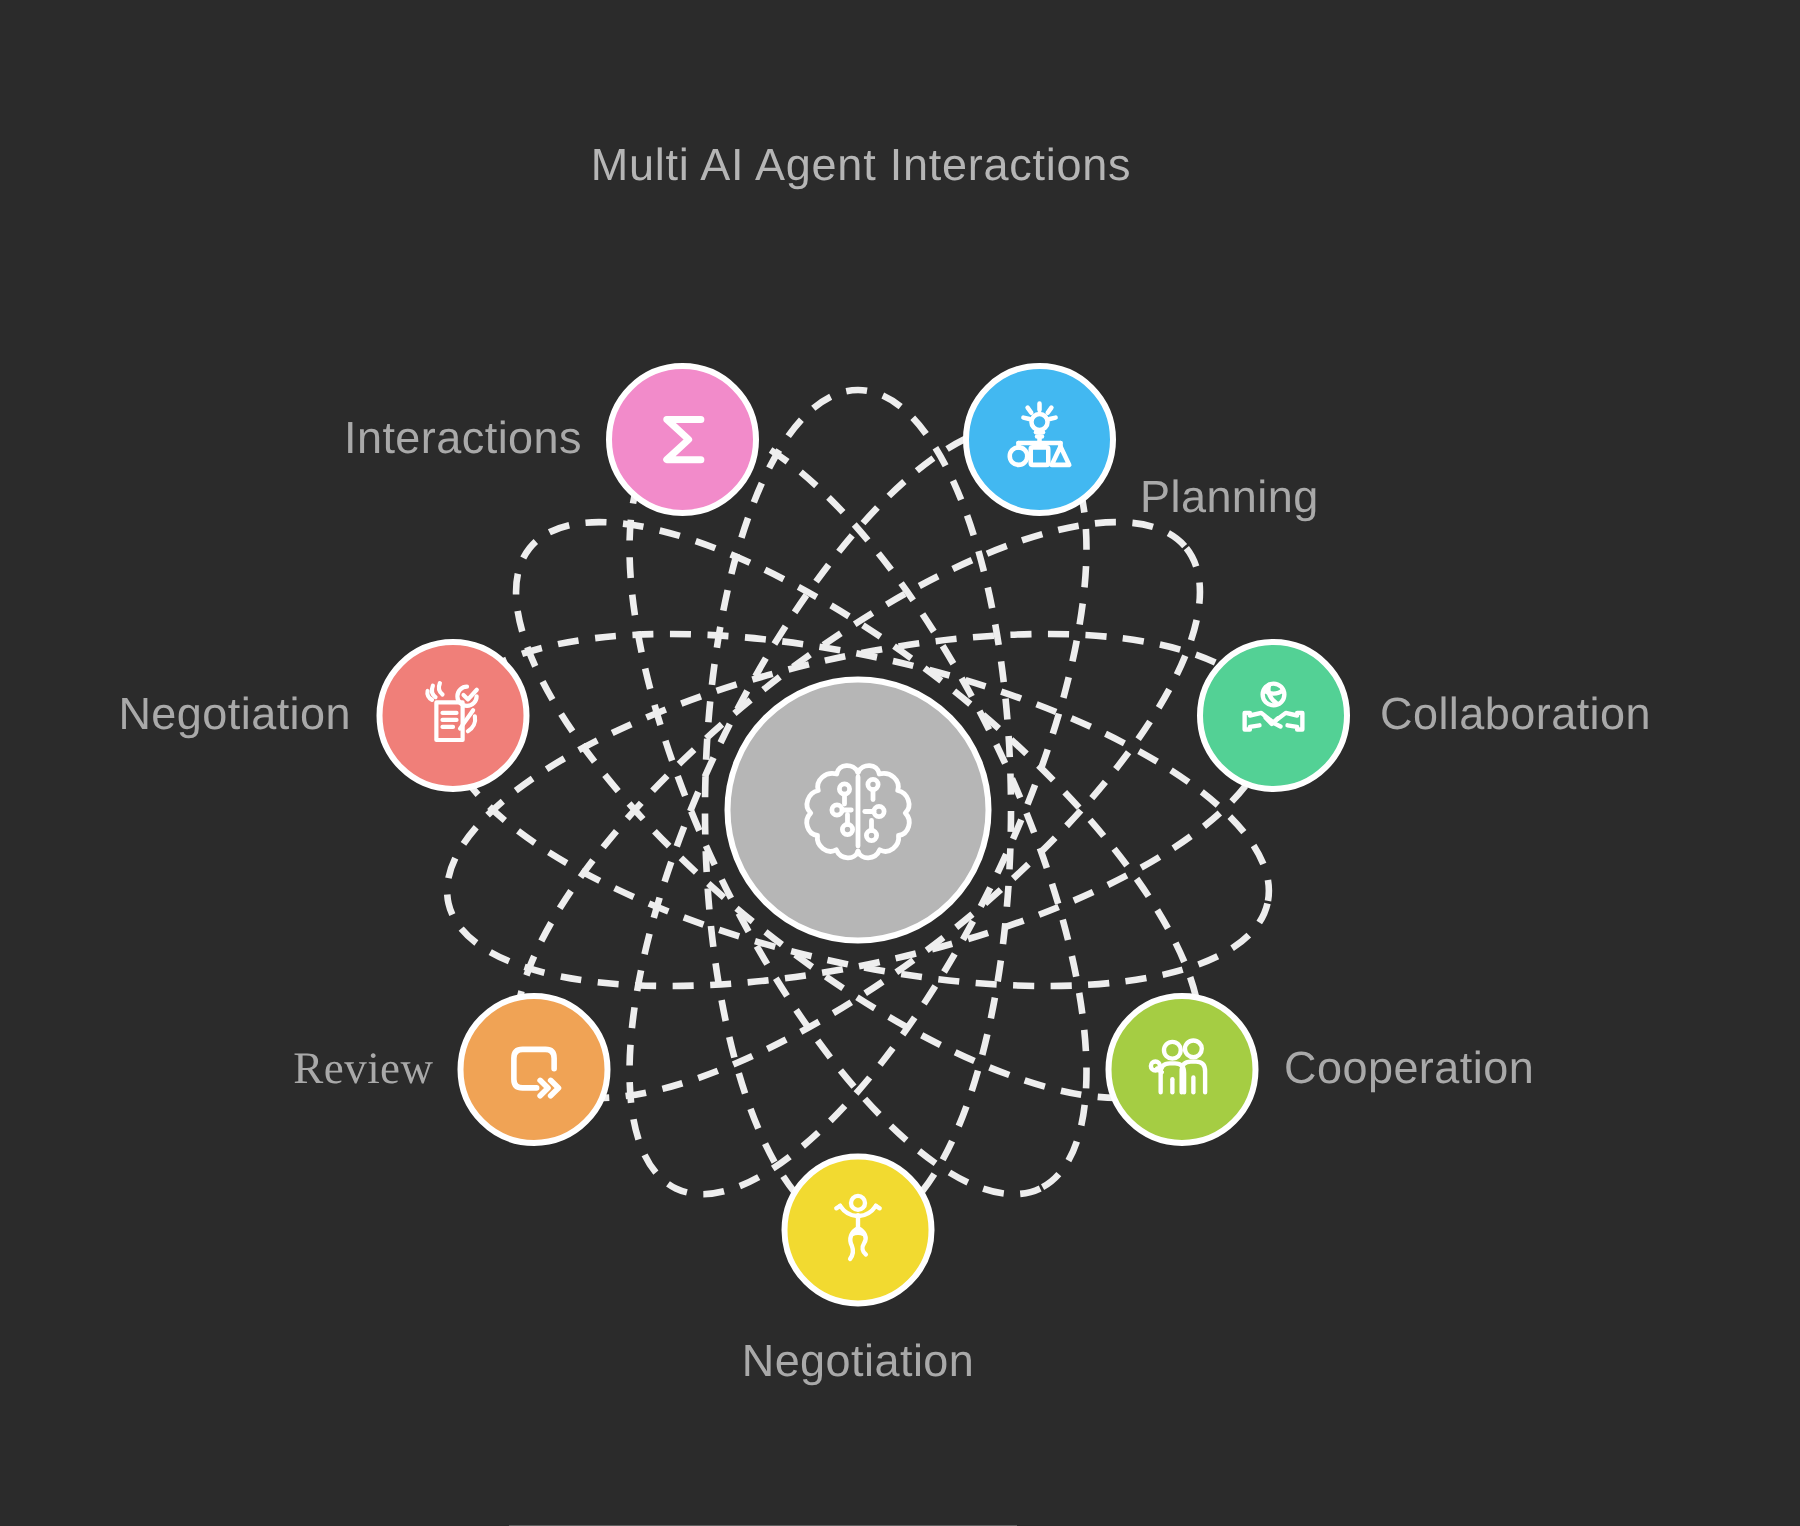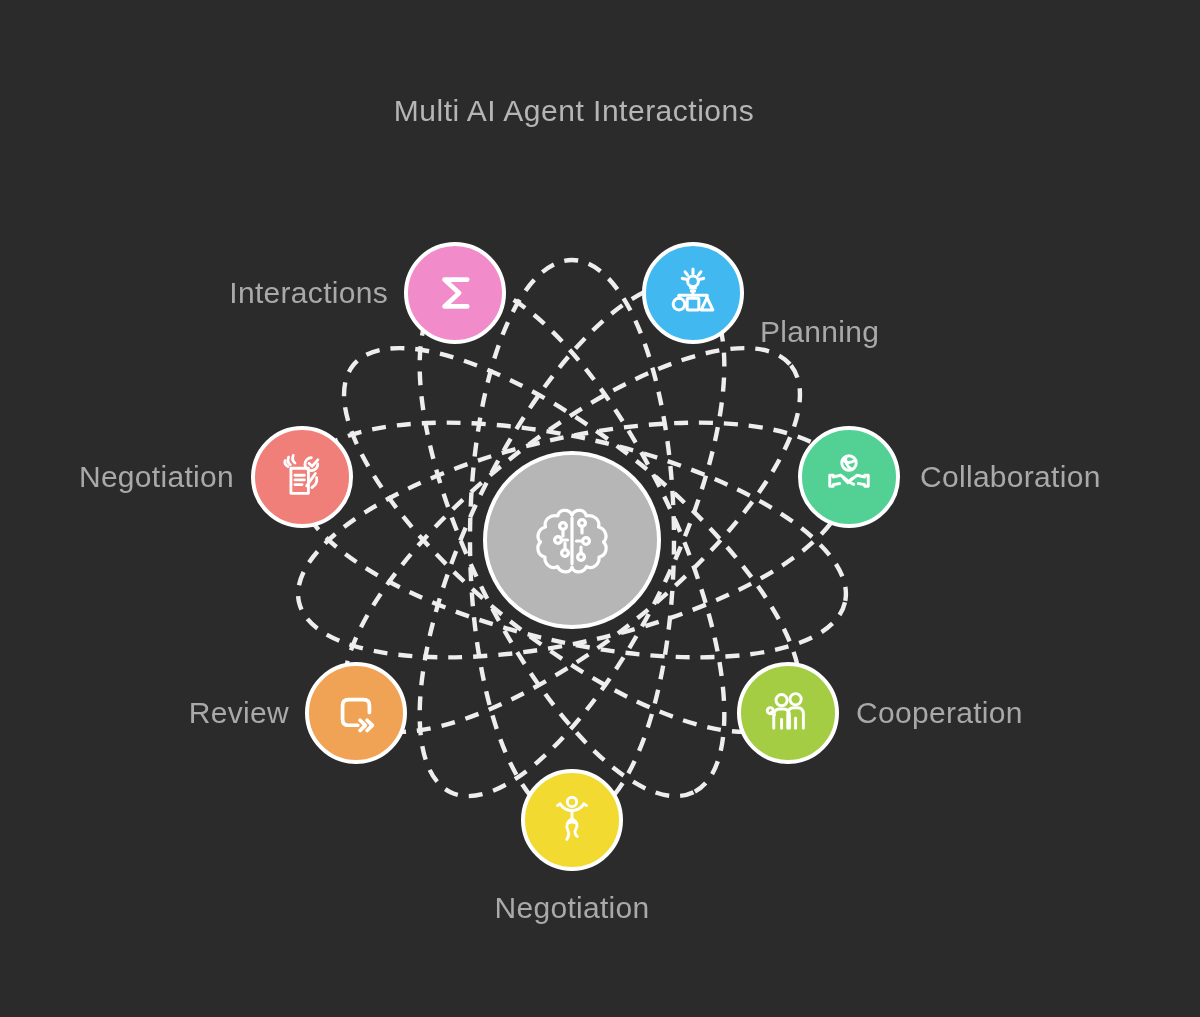--- a/index.html
+++ b/index.html
@@ -49,21 +49,21 @@
     font-size:30px;
     letter-spacing:.3px;
     white-space:nowrap;
     transform:translateY(-50%);
   }
   .lbl-summarization{right:812px;top:293px;}
   .lbl-planning{left:760px;top:293px;}
   .lbl-collaboration{left:920px;top:477px;}
   .lbl-cooperation{left:856px;top:713px;}
   .lbl-competition{left:572px;top:908px;transform:translate(-50%,-50%);}
-  .lbl-review{right:911px;top:713px;}
+  .lbl-review{right:911px;top:713px;font-family:Liberation Serif, serif;}
   .lbl-negotiation{right:966px;top:477px;}
 </style>
 </head>
 <body>
 
 <div class="stage" style="background-color: rgb(43, 43, 43);">
 
   <svg class="orbits" width="1200" height="1017" viewBox="0 0 1200 1017">
     <g fill="none" stroke-width="4.4" stroke-dasharray="14 11">
       <ellipse cx="572" cy="540" rx="280" ry="102" transform="rotate(90 572 540)" stroke="#eeeeee"></ellipse>

